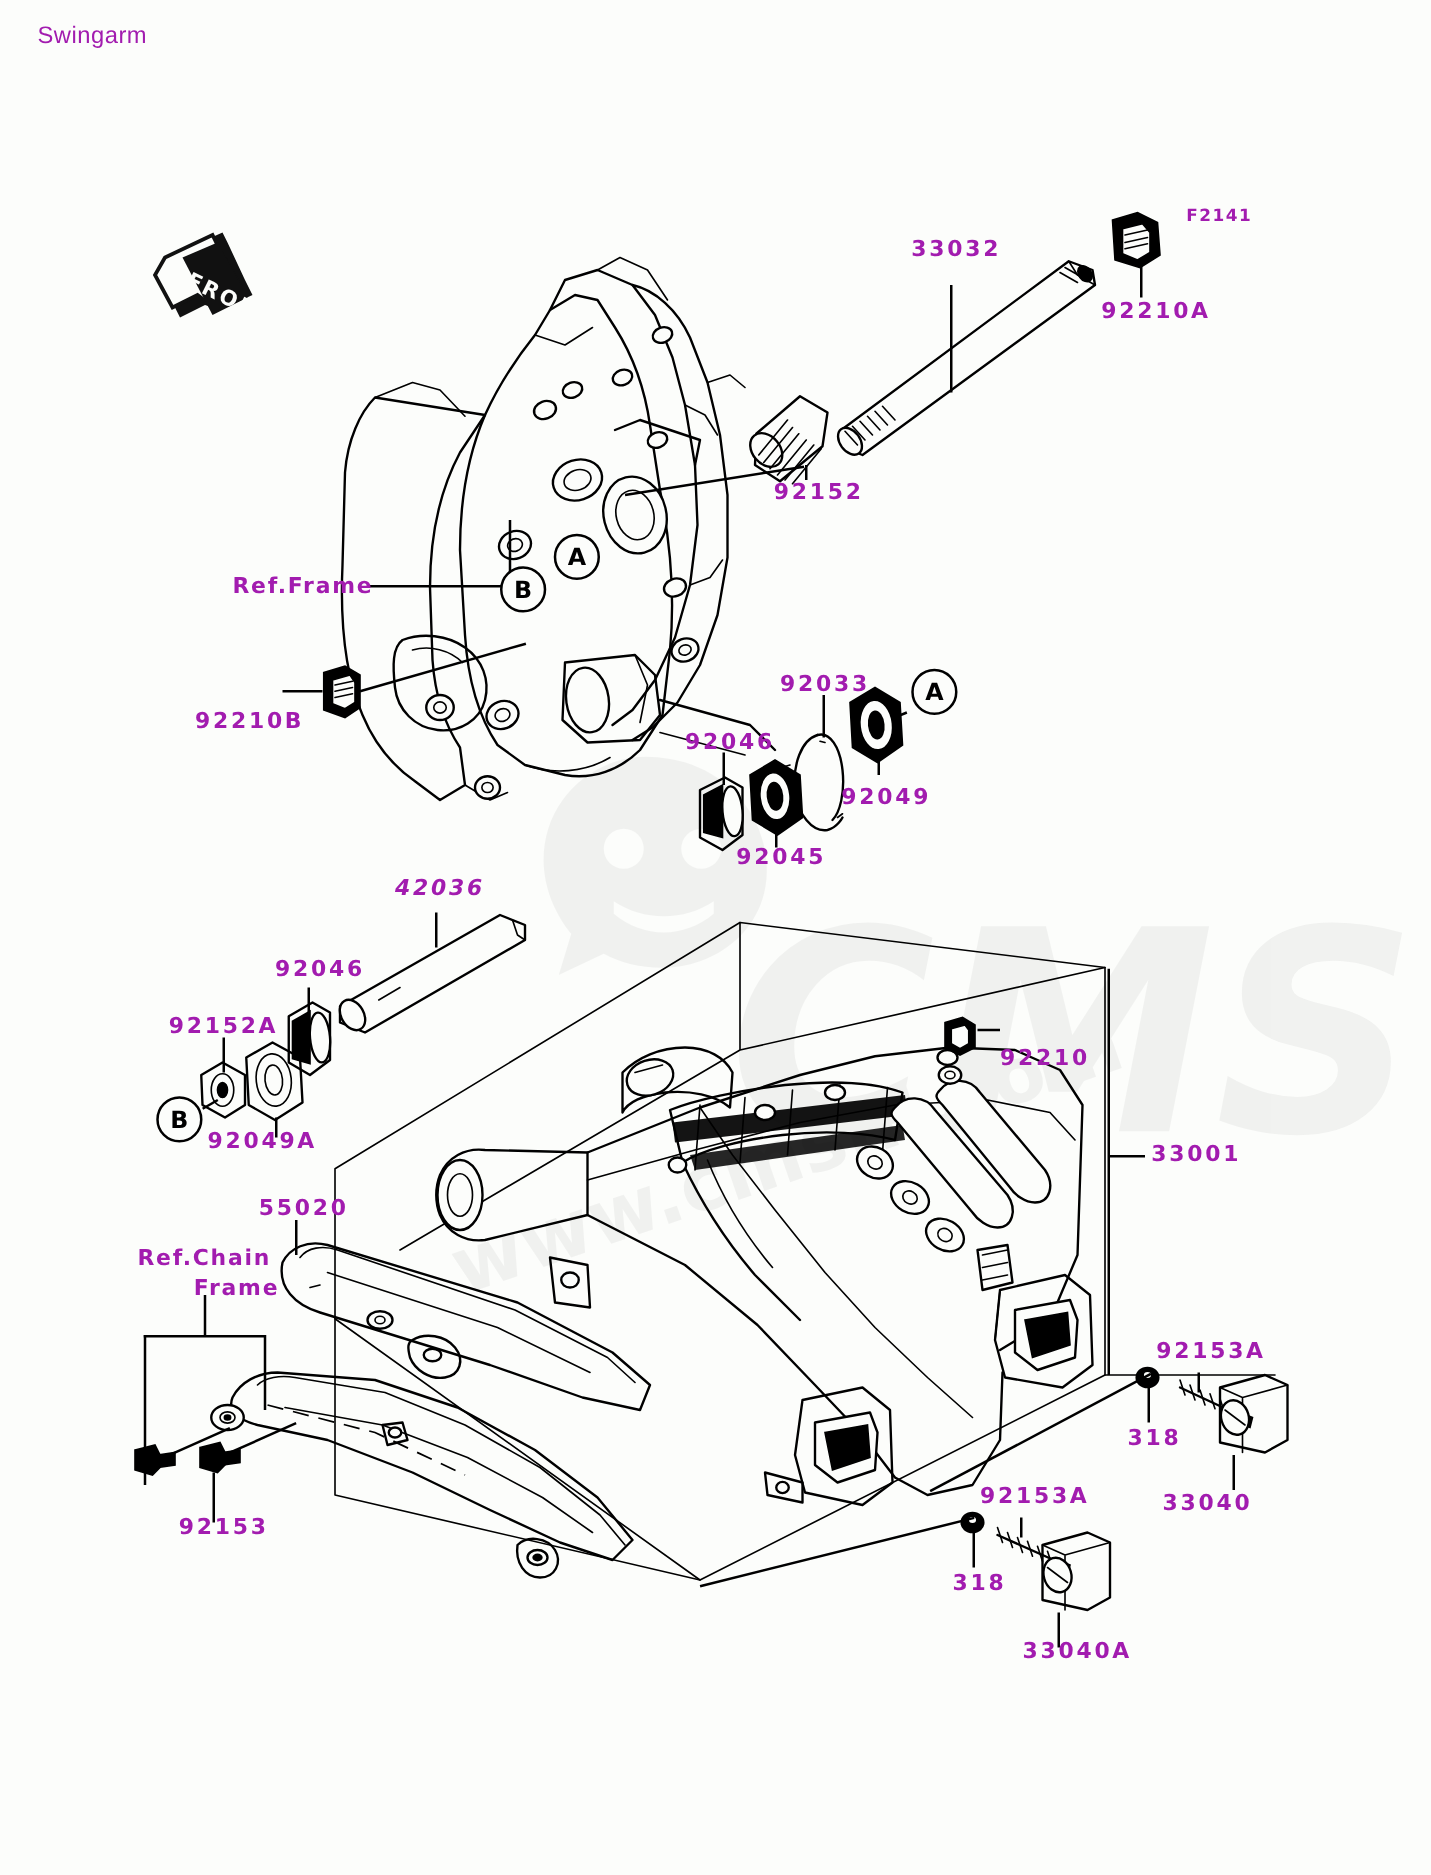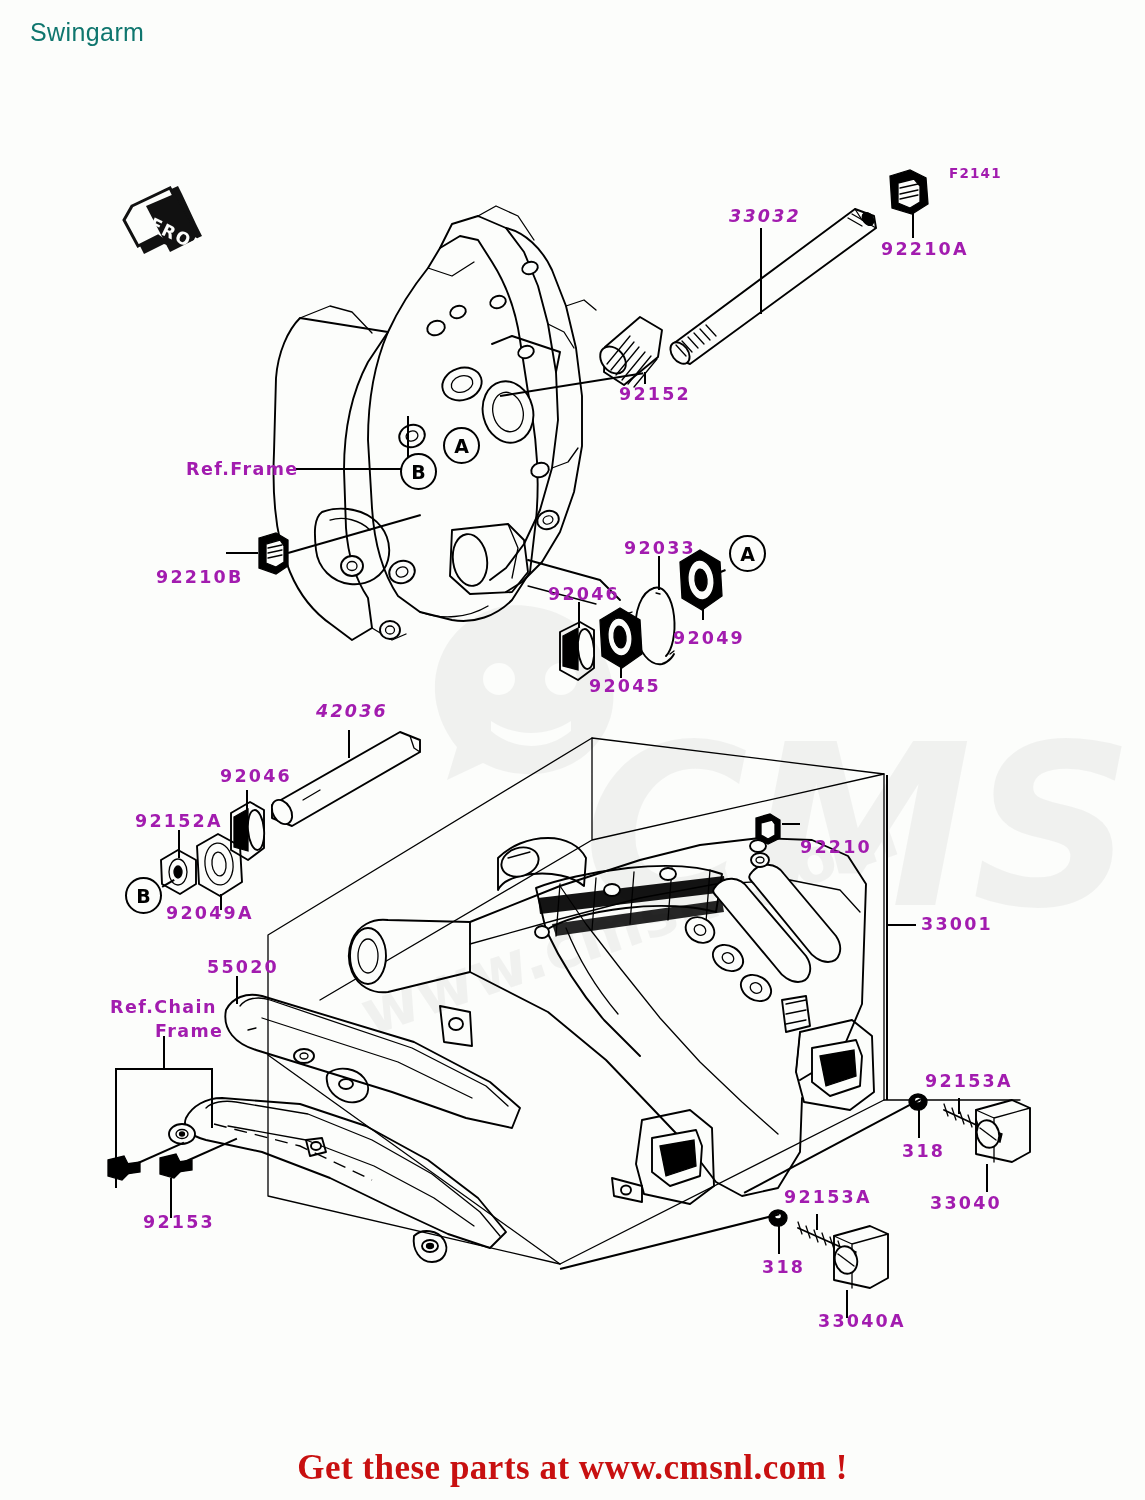--- a/index.html
+++ b/index.html
@@ -7,21 +7,21 @@
     width:1145px;height:1500px;
     background:#fcfdfb;
     font-family:"DejaVu Sans",sans-serif;
     position:relative;overflow:hidden;
   }
   #page{position:absolute;inset:0;}
 
   .page-title{
     position:absolute;left:30px;top:18px;
     font-family:"Liberation Sans",sans-serif;
-    font-size:25px;color:#0f766e;letter-spacing:.4px;
+    font-size:19px;color:#a21caf;letter-spacing:.4px;
   }
 
   .footer{
     position:absolute;left:0;right:0;top:1448px;
     text-align:center;
     font-family:"Liberation Serif",serif;
     font-size:35px;font-weight:bold;color:#c81010;
     letter-spacing:.5px;
   }
 
@@ -481,21 +481,21 @@
 
       <path d="M20 22 L60 4 L64 12 L78 42 L84 54 L58 66 L46 62 L26 72 L12 44 Z" fill="#111"></path>
 
       <path d="M14 24 L52 6 L58 18 L74 46 L48 60 L40 54 L20 64 L6 38 Z" fill="#fcfdfb" stroke="#111" stroke-width="3"></path>
 
       <path d="M28 24 L56 12 L80 56 L52 70 Z" fill="#111"></path>
       <text x="30" y="46" fill="#fcfdfb" font-family="DejaVu Sans, sans-serif" font-size="17" font-weight="bold" transform="rotate(26 30 46)" letter-spacing="2">FRONT</text>
     </svg>
   </div>
 
-  <div class="lbl" style="left:729px;top:205px;font-style:italic;">33032</div>
+  <div class="lbl" style="left:729px;top:189px;">33032</div>
   <div class="lbl" style="left:881px;top:238px;">92210A</div>
   <div class="lbl small" style="left:949px;top:164px;">F2141</div>
   <div class="lbl" style="left:619px;top:383px;">92152</div>
 
   <div class="lbl ref" style="left:186px;top:458px;">Ref.Frame</div>
 
   <div class="lbl" style="left:156px;top:542px;margin-top:24px;">92210B</div>
   <div class="lbl" style="left:624px;top:537px;">92033</div>
   <div class="lbl" style="left:673px;top:627px;">92049</div>
   <div class="lbl" style="left:548px;top:583px;">92046</div>
@@ -515,15 +515,14 @@
   <div class="lbl" style="left:143px;top:1211px;">92153</div>
 
   <div class="lbl" style="left:925px;top:1070px;">92153A</div>
   <div class="lbl" style="left:902px;top:1140px;">318</div>
   <div class="lbl" style="left:930px;top:1192px;">33040</div>
 
   <div class="lbl" style="left:784px;top:1186px;">92153A</div>
   <div class="lbl" style="left:762px;top:1256px;">318</div>
   <div class="lbl" style="left:818px;top:1310px;">33040A</div>
 
-  <div class="footer">Get these parts at www.cmsnl.com !</div>
 
 </div>
 
 </body></html>

